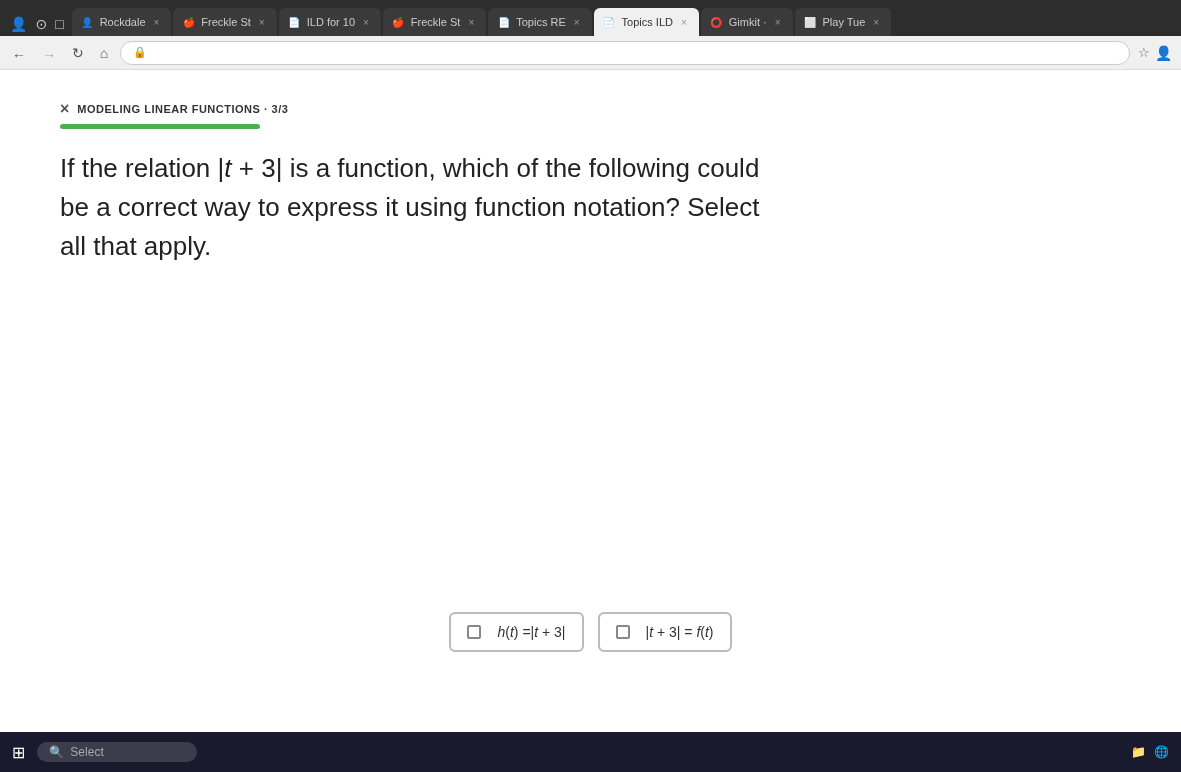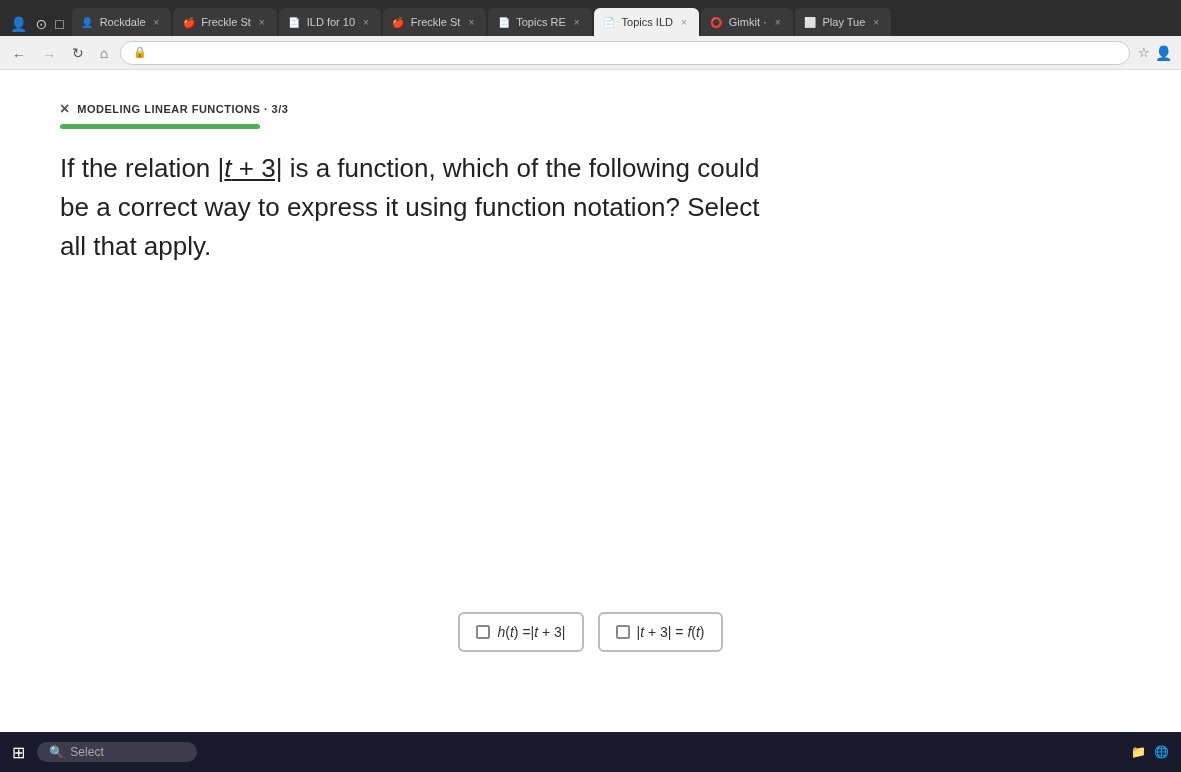--- a/index.html
+++ b/index.html
@@ -183,21 +183,21 @@
     .choice-btn {
       border: 2px solid #bbb;
       border-radius: 6px;
       background: white;
       padding: 10px 16px;
       font-size: 14px;
       color: #333;
       cursor: pointer;
       display: flex;
       align-items: center;
-      gap: 7px;
+      gap: 16px;
       white-space: nowrap;
     }
 
     .choice-checkbox {
       width: 14px;
       height: 14px;
       border: 2px solid #888;
       border-radius: 2px;
       display: inline-block;
       flex-shrink: 0;
@@ -246,21 +246,20 @@
       margin-left: auto;
       display: flex;
       align-items: center;
       gap: 8px;
       color: #ccc;
       font-size: 12px;
     }
 
     .math-abs {
       font-style: normal;
-      text-decoration: underline;
     }
   </style>
 </head>
 <body>
 
 <div class="browser-window">
 
   <div class="tab-bar">
     <div class="tab-icons-left">
       <span>👤</span>

